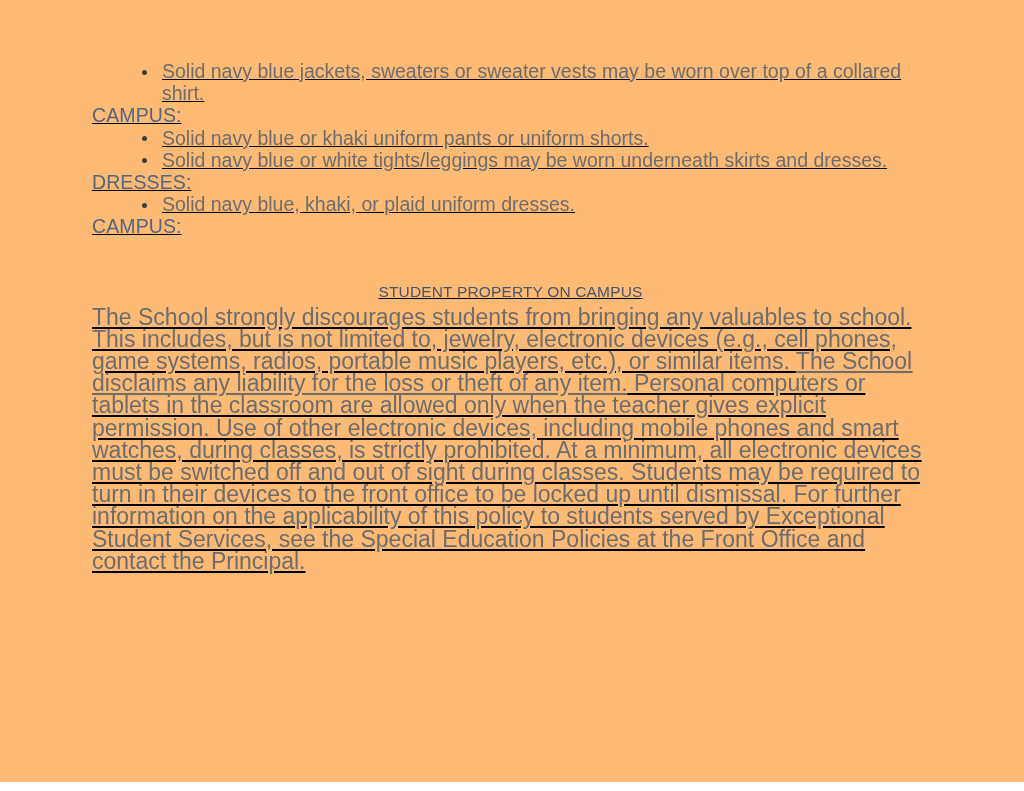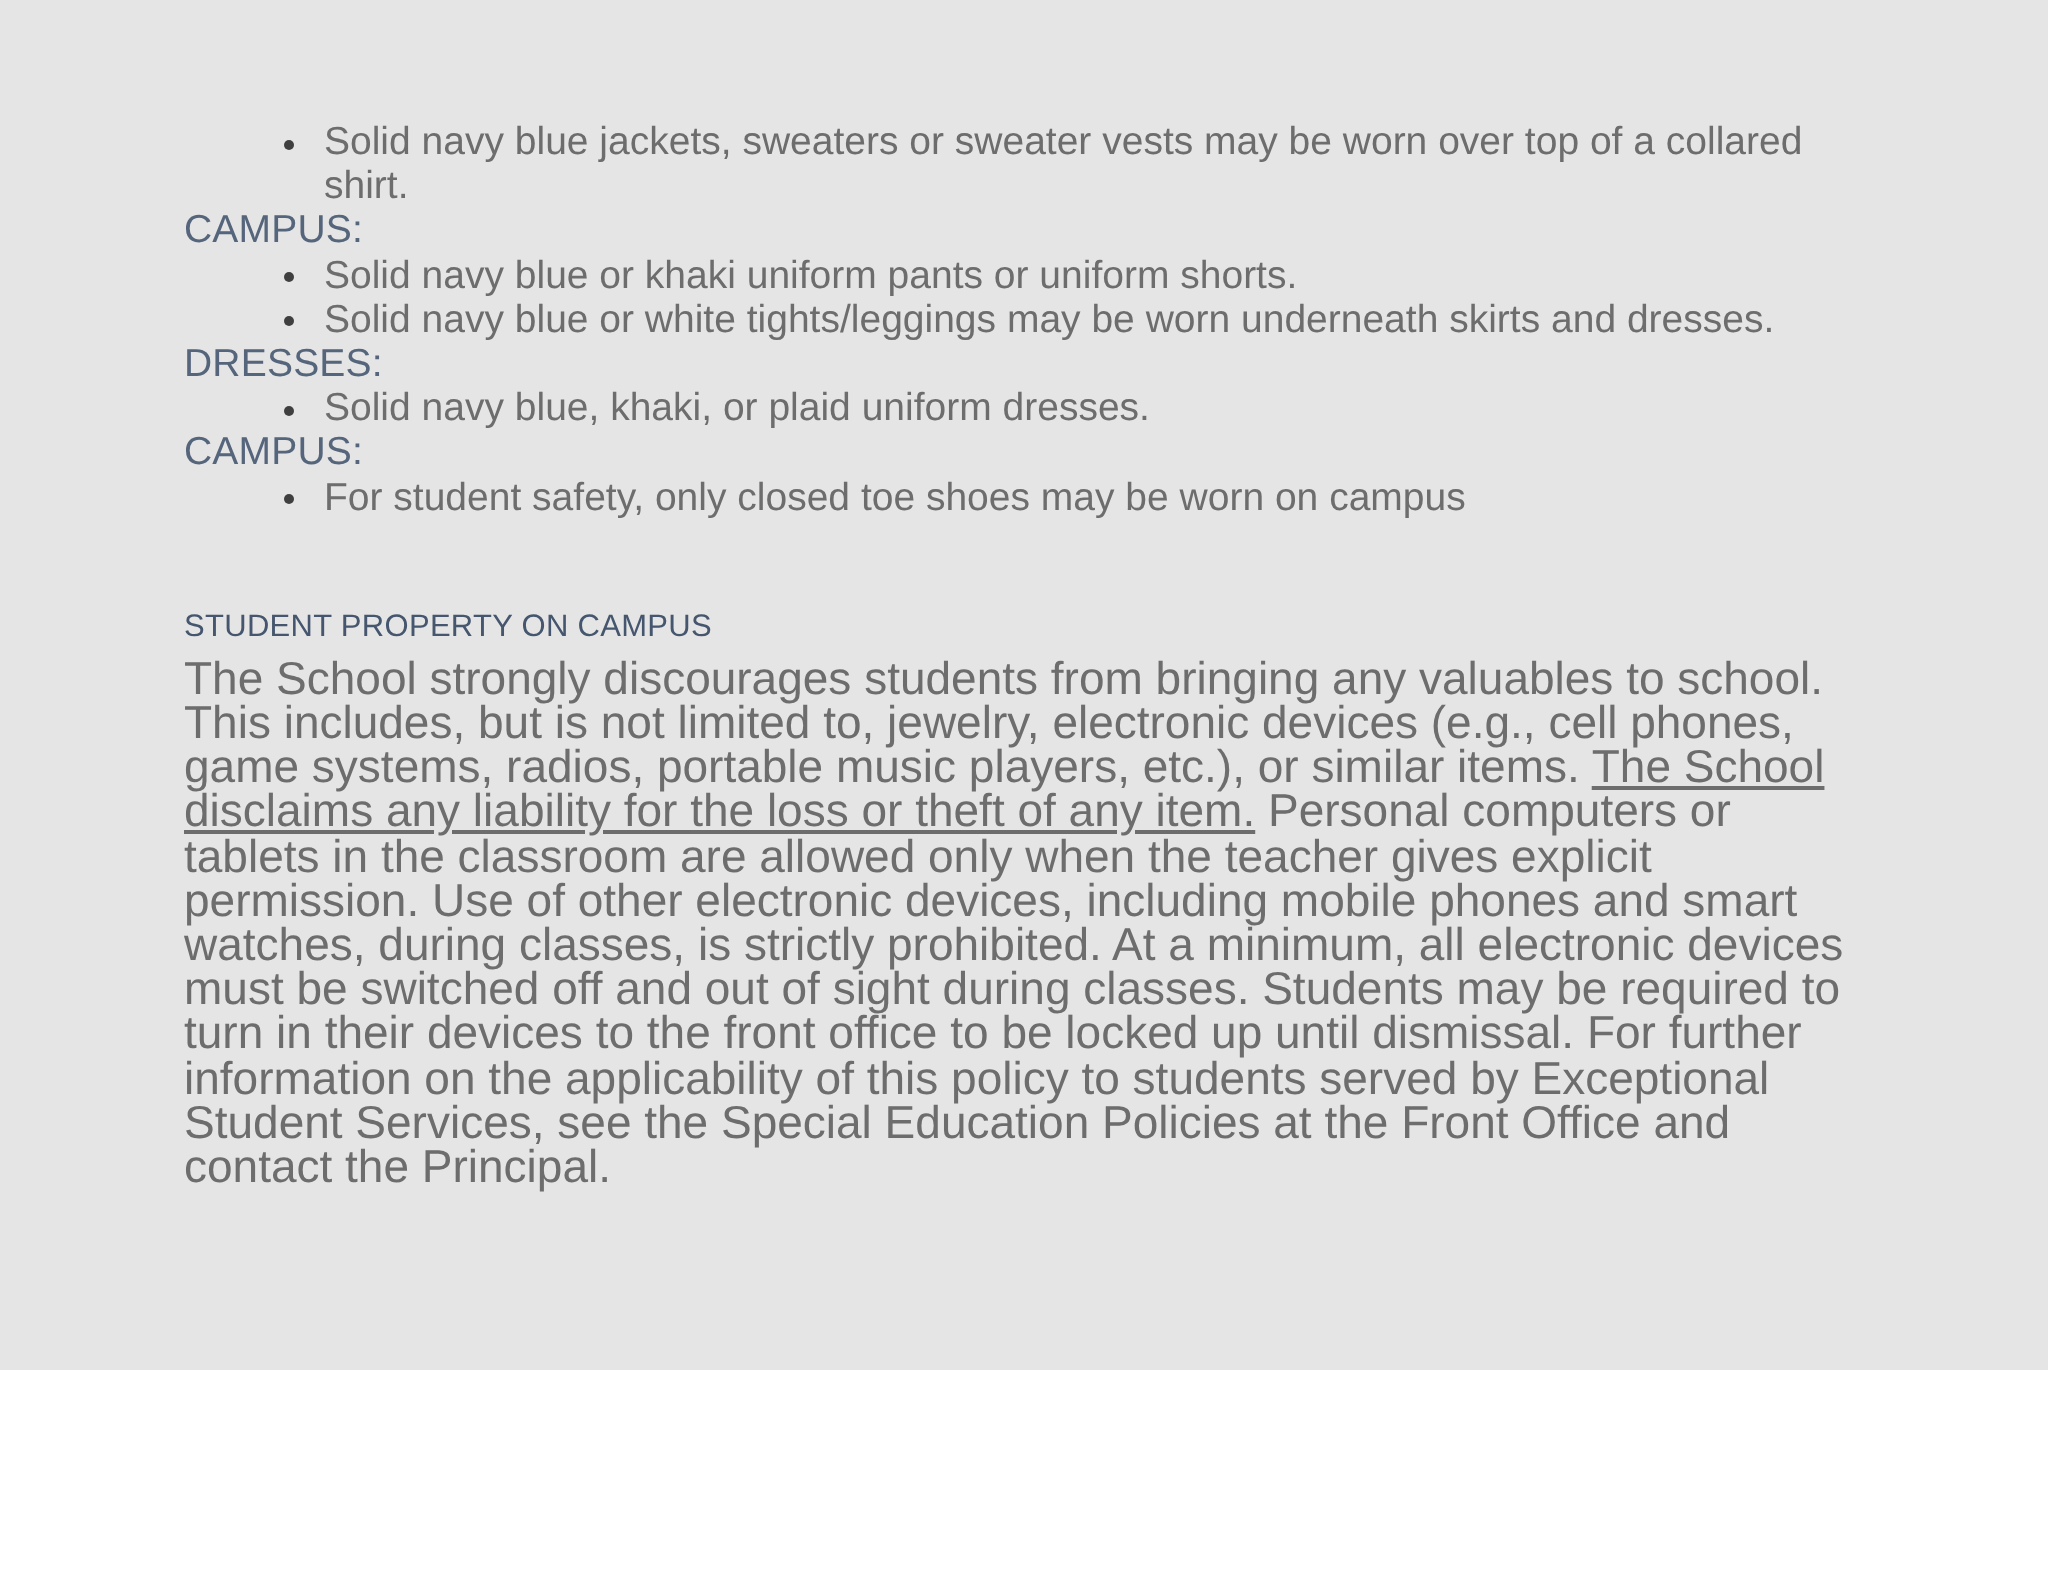--- a/index.html
+++ b/index.html
@@ -9,25 +9,26 @@
   }
   body {
     width: 1024px;
     height: 791px;
     font-family: "Liberation Sans", sans-serif;
     -webkit-font-smoothing: antialiased;
   }
   .page {
     position: relative;
     width: 1024px;
-    height: 685px;
-    background: #e5e5e5;
+    height: 782px;
+    background: #fdba74;
     box-sizing: border-box;
     padding: 60px 95px 0 92px;
     overflow: hidden;
+    text-decoration: underline;
   }
   .doc-body {
     font-size: 19.5px;
     line-height: 22.2px;
     color: #6d6d6d;
     font-weight: 400;
   }
   
   .section-label {
     color: #55657c;
@@ -65,20 +66,21 @@
   .spacer-block {
     height: 44px;
   }
   .heading {
     color: #45566e;
     font-size: 15.5px;
     line-height: 19px;
     letter-spacing: 0.15px;
     margin-bottom: 5px;
     white-space: nowrap;
+    text-align: center;
   }
   .paragraph {
     color: #6d6d6d;
     font-size: 23px;
     line-height: 22.2px;
     text-align: left;
     max-width: 830px;
   }
   .paragraph .u {
     text-decoration: underline;
@@ -109,25 +111,20 @@
     </ul>
 
     <div class="section-label">DRESSES:</div>
     <ul class="bullets">
       <li>
         <span class="cont">Solid navy blue, khaki, or plaid uniform dresses.</span>
       </li>
     </ul>
 
     <div class="section-label">CAMPUS:</div>
-    <ul class="bullets">
-      <li>
-        <span class="cont">For student safety, only closed toe shoes may be worn on campus</span>
-      </li>
-    </ul>
 
   </div>
 
   <div class="spacer-block"></div>
 
   <div class="heading">STUDENT PROPERTY ON CAMPUS</div>
 
   <div class="paragraph"><span>The School strongly discourages students from bringing any valuables to school. This includes, but is not limited to, jewelry, electronic devices (e.g., cell phones, game systems, radios, portable music players, etc.), or similar items. </span><span class="u">The School disclaims any liability for the loss or theft of any item.</span><span> Personal computers or tablets in the classroom are allowed only when the teacher gives explicit permission. Use of other electronic devices, including mobile phones and smart watches, during classes, is strictly prohibited. At a minimum, all electronic devices must be switched off and out of sight during classes. Students may be required to turn in their devices to the front office to be locked up until dismissal. For further information on the applicability of this policy to students served by Exceptional Student Services, see the Special Education Policies at the Front Office and contact the Principal.</span></div>
 
 </div>

